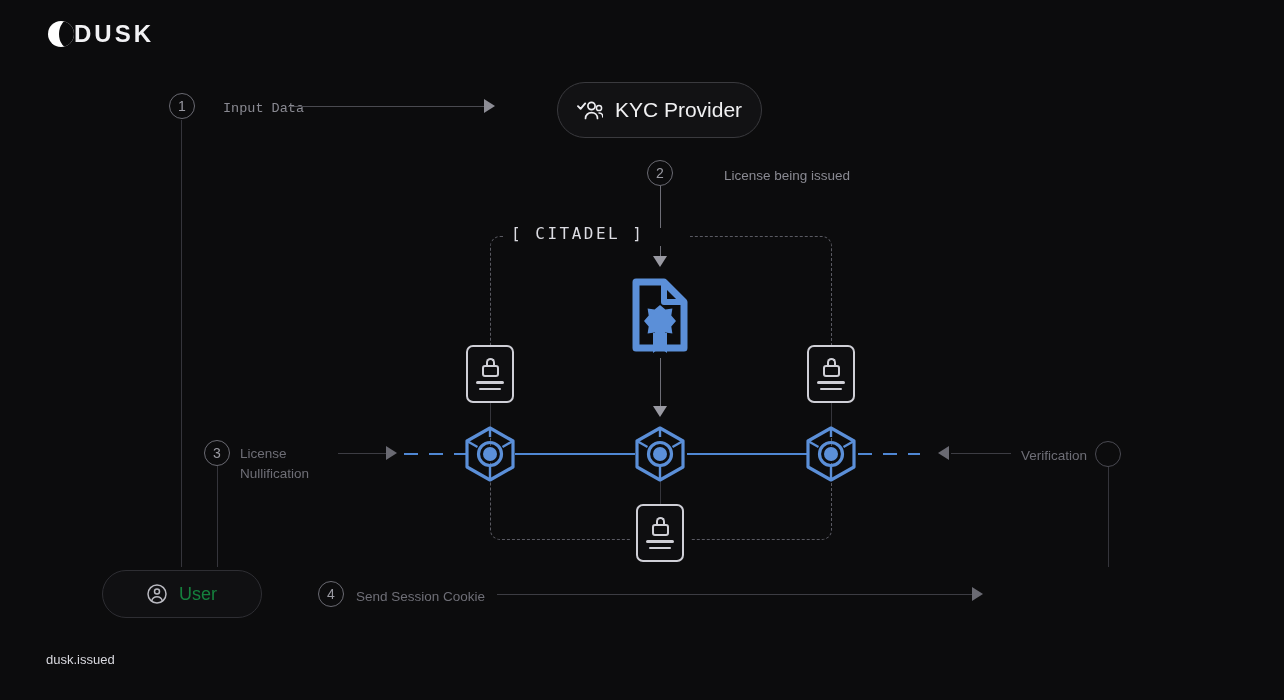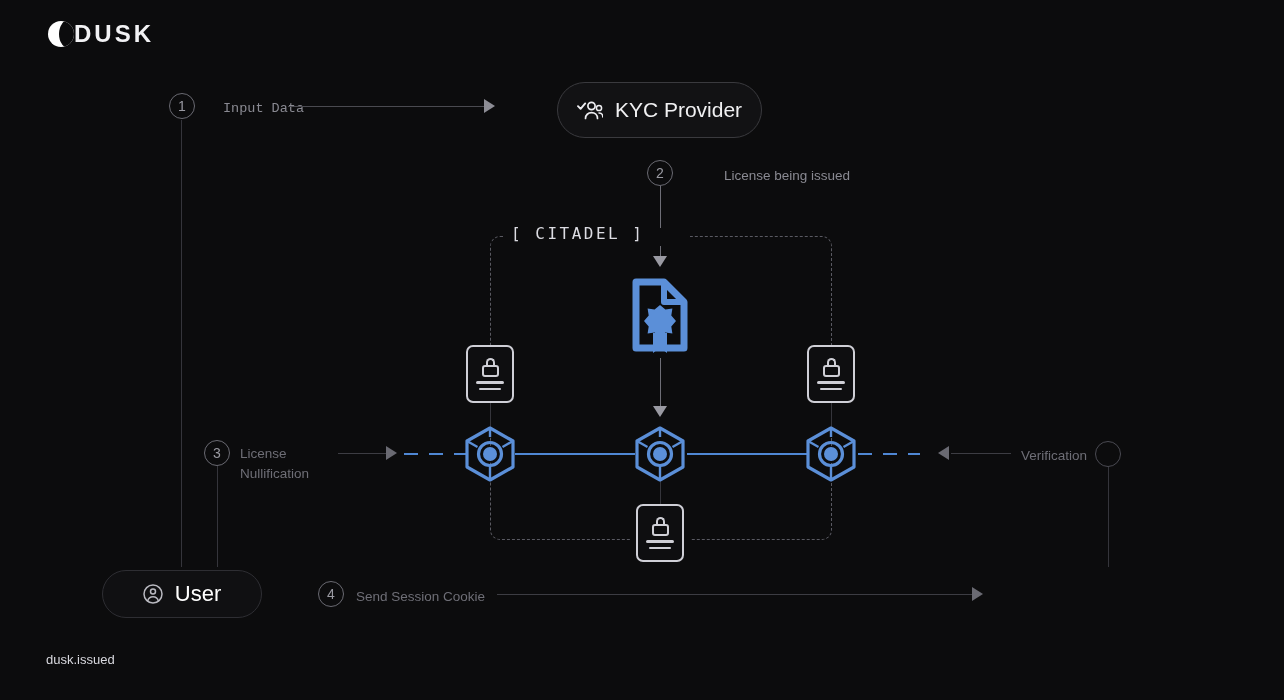--- a/index.html
+++ b/index.html
@@ -21,21 +21,21 @@
   
   .pill{
     display:flex;align-items:center;justify-content:center;gap:12px;
     border:1px solid #3a3a3e;border-radius:40px;background:#121214;
     box-sizing:border-box;
   }
   .pill-label{white-space:nowrap;}
   .pill-kyc{left:557px;top:82px;width:205px;height:56px;}
   .pill-kyc .pill-label{font-size:21px;color:#f0f0f2;}
   .pill-user{left:102px;top:570px;width:160px;height:48px;border-color:#2e2e33;background:#101012;}
-  .pill-user .pill-label{font-size:22px;color:#ffffff;}
+  .pill-user .pill-label{font-size:18px;color:#15803d;}
   .pill-service{left:1031px;top:570px;width:142px;height:48px;border-color:#2e2e33;background:#101012;}
   .pill-service .pill-label{font-size:21px;color:#b9b9c0;}
 
   
   .step-circle{
     width:26px;height:26px;border-radius:50%;border:1.5px solid #6a6a72;
     display:flex;align-items:center;justify-content:center;
     font-size:14px;color:#9a9aa2;box-sizing:border-box;background:#0c0c0d;
   }
   .step-circle.empty{border-color:#4a4a52;}

